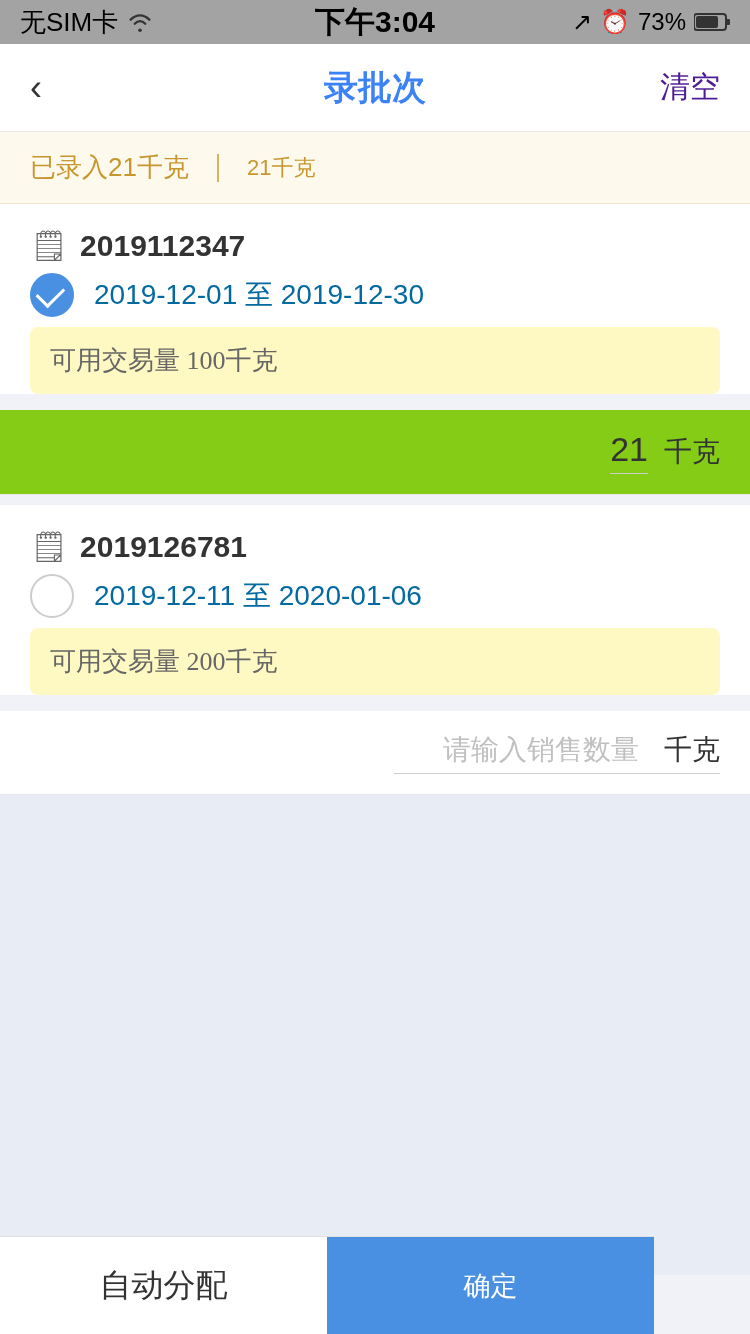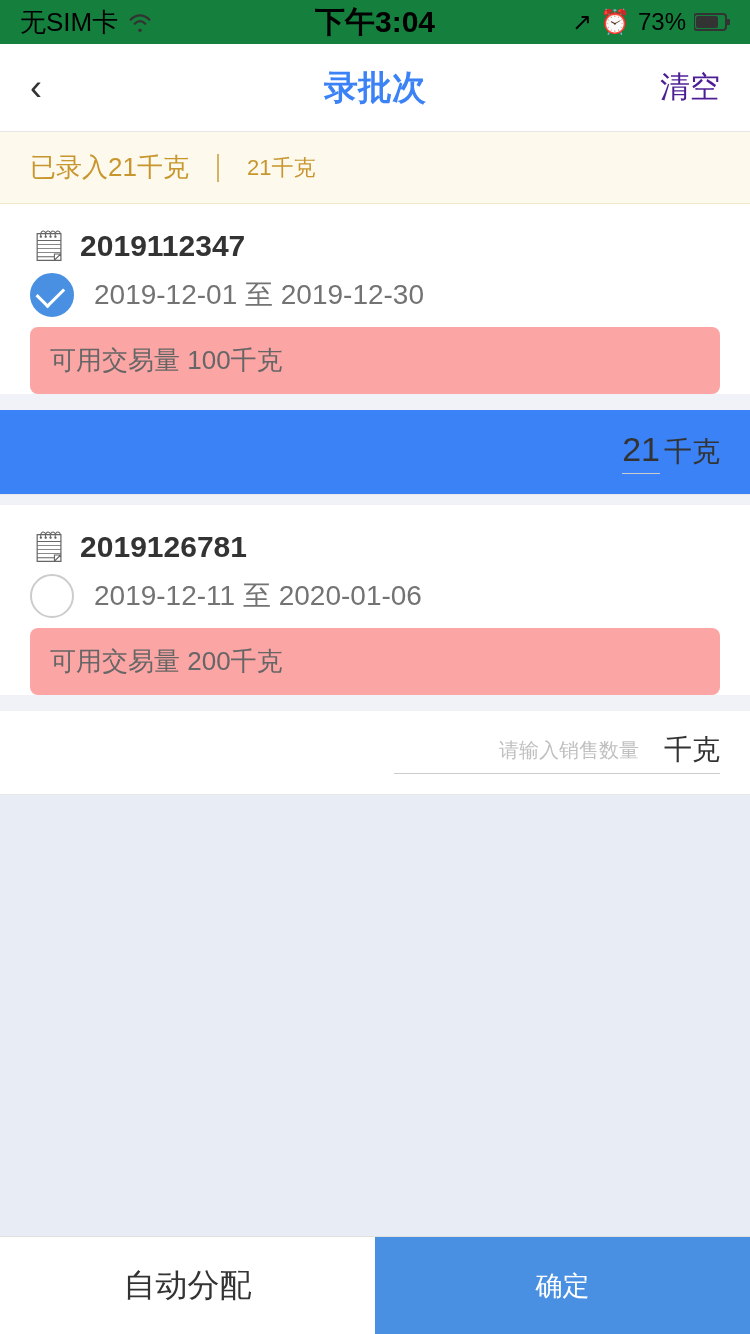--- a/index.html
+++ b/index.html
@@ -9,21 +9,21 @@
       min-height: 1334px;
       font-family: -apple-system, "PingFang SC", "Helvetica Neue", Arial, sans-serif;
       background: #f0f2f7;
       overflow-x: hidden;
     }
 
     
     .status-bar {
       width: 750px;
       height: 44px;
-      background: #15803d;
+      background: #a3a3a3;
       display: flex;
       align-items: center;
       justify-content: space-between;
       padding: 0 20px;
       font-size: 28px;
     }
     .status-left {
       display: flex;
       align-items: center;
       gap: 8px;
@@ -142,41 +142,42 @@
       content: '';
       width: 22px;
       height: 14px;
       border-left: 3px solid #fff;
       border-bottom: 3px solid #fff;
       transform: rotate(-45deg) translateY(-3px);
       display: block;
     }
     .batch-date {
       font-size: 28px;
-      color: #737373;
+      color: #0369a1;
     }
     .batch-availability {
       margin: 0 30px 16px 30px;
-      background: #fca5a5;
+      background: #fef9c3;
       border-radius: 8px;
       padding: 16px 20px;
+      font-family: Liberation Serif, serif;
     }
     .availability-text {
       font-size: 26px;
       color: #666;
     }
 
     
     .quantity-row {
-      background: #3b82f6;
+      background: #84cc16;
       padding: 20px 30px;
       display: flex;
       align-items: center;
       justify-content: flex-end;
-      gap: 4px;
+      gap: 16px;
       border-bottom: 1px solid #e8e8e8;
     }
     .quantity-value {
       font-size: 34px;
       color: #333;
       font-weight: 500;
     }
     .quantity-unit {
       font-size: 28px;
       color: #333;
@@ -192,21 +193,21 @@
       padding: 20px 30px;
       display: flex;
       align-items: center;
       justify-content: flex-end;
       gap: 16px;
       border-bottom: 1px solid #e8e8e8;
     }
     .sales-input {
       border: none;
       outline: none;
-      font-size: 20px;
+      font-size: 28px;
       color: #999;
       text-align: right;
       background: transparent;
       width: 260px;
     }
     .sales-input::placeholder {
       color: #c0c0c0;
     }
     .input-underline {
       border-bottom: 1px solid #ccc;
@@ -223,21 +224,21 @@
     
     .empty-area {
       background: #e8edf5;
       height: 480px;
     }
 
     
     .bottom-bar {
       position: fixed;
       bottom: 0;
-      width: 750px;
+      width: 654px;
       height: 98px;
       display: flex;
       background: #84cc16;
       border-top: 1px solid #e0e0e0;
     }
     .btn-auto {
       flex: 1;
       display: flex;
       align-items: center;
       justify-content: center;

